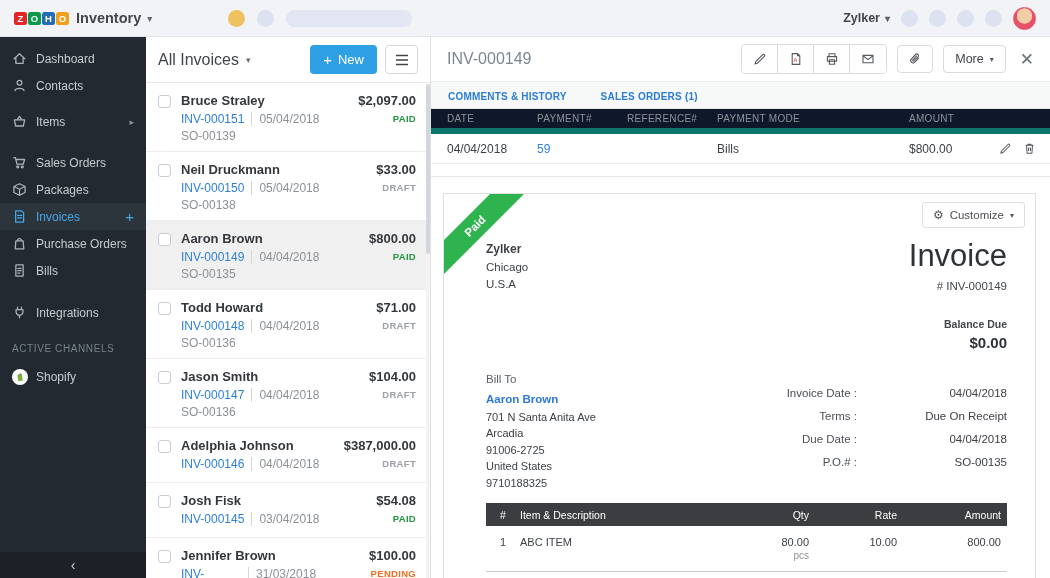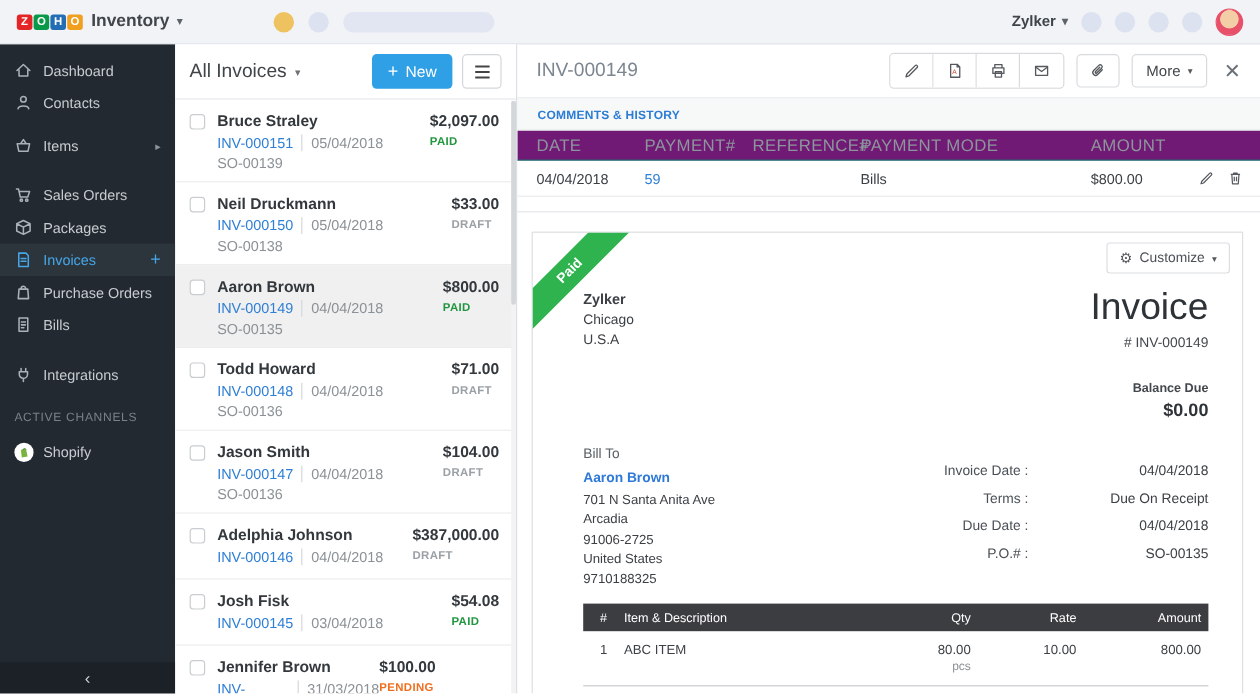--- a/index.html
+++ b/index.html
@@ -63,21 +63,21 @@
   .inv-row { display:flex; padding:10px 14px 8px 12px; border-bottom:1px solid #ededed; cursor:pointer; }
   .inv-row.selected { background:#f0f0f0; }
   .cb { width:13px; height:13px; border:1px solid #c9cdd1; border-radius:3px; background:#fff;
         margin:2px 10px 0 0; flex-shrink:0; }
   .inv-name { font-size:13px; color:#33383d; font-weight:bold; margin-bottom:4px; }
   .inv-sub { font-size:12px; color:#8b9196; margin-bottom:3px; display:flex; }
   .inv-num { color:#2e7fd6; text-decoration:none; }
   .inv-date { border-left:1px solid #d5d8db; padding-left:7px; margin-left:7px; }
   .inv-so { font-size:12px; color:#8b9196; }
   .inv-so:empty { display:none; }
-  .inv-right { margin-left:auto; }
+  .inv-right { margin-left:auto; text-align:right; }
   .inv-amt { font-size:13px; color:#33383d; font-weight:bold; margin-bottom:5px; }
   .inv-status { font-size:9.5px; font-weight:bold; letter-spacing:.3px; }
   .st-paid { color:#21963f; } .st-draft { color:#9aa0a5; } .st-pending { color:#f06f1f; }
   .lp-track { position:absolute; right:0; top:47px; bottom:0; width:4px; background:#f3f3f3; }
   .lp-thumb { position:absolute; right:0; top:47px; height:170px; width:4px; background:#d4d7da; border-radius:2px; }
 
   
   .detail { flex:1; background:#fff; display:flex; flex-direction:column; overflow:hidden; }
   .dt-head { height:44px; display:flex; align-items:center; padding:0 16px; flex-shrink:0; }
   .dt-title { font-size:16px; color:#7c8690; }
@@ -94,21 +94,21 @@
   .close-x { font-size:17px; color:#6a7178; margin-left:4px; cursor:pointer; background:none; border:none; }
 
   .tabbar { height:28px; background:#f7f8f8; border-bottom:1px solid #e3e5e7; border-top:1px solid #eceef0;
             display:flex; flex-shrink:0; }
   .tab { height:28px; display:flex; align-items:center; padding:0 17px; font-size:10px; font-weight:bold;
          letter-spacing:.2px; color:#2a7cd5; cursor:pointer; }
   .tab.active { background:#fff; border-top:2px solid #2e9de4; border-right:1px solid #e3e5e7;
                 color:#565d63; margin-top:-1px; }
 
   .pay-grid { display:grid; grid-template-columns:90px 90px 90px 192px 1fr 56px; padding-left:16px; align-items:center; }
-  .pay-head { height:25px; background:#701a75; border-bottom:1px solid #0f766e; font-size:14px;
+  .pay-head { height:25px; background:#0f172a; border-bottom:6px solid #0f766e; font-size:10px;
               color:#8d959c; letter-spacing:.3px; flex-shrink:0; }
   .pay-row { height:30px; background:#fff; border-bottom:1px solid #ebebee; font-size:12px; color:#3a3f44; flex-shrink:0; }
   .pay-link { color:#2e7fd6; text-decoration:none; }
   .row-icons { display:flex; gap:11px; justify-content:flex-end; padding-right:14px; }
   .row-icons button { background:none; border:none; padding:0; cursor:pointer; display:flex; }
   .section-split { height:13px; border-bottom:1px solid #e7e7ea; flex-shrink:0; }
 
   
   .doc-wrap { flex:1; padding:16px 14px 0 12px; overflow:hidden; }
   .paper { position:relative; border:1px solid #dddfe2; background:#fff; height:620px;
@@ -470,20 +470,21 @@
             <span class="more-caret">▾</span>
           </button>
           <button class="close-x">
             <span>✕</span>
           </button>
         </div>
       </div>
 
       <div class="tabbar">
         <div class="tab">COMMENTS &amp; HISTORY</div>
+        <div class="tab">SALES ORDERS (1)</div>
       </div>
 
       <div class="pay-grid pay-head">
         <span>DATE</span>
         <span>PAYMENT#</span>
         <span>REFERENCE#</span>
         <span>PAYMENT MODE</span>
         <span>AMOUNT</span>
         <span></span>
       </div>

